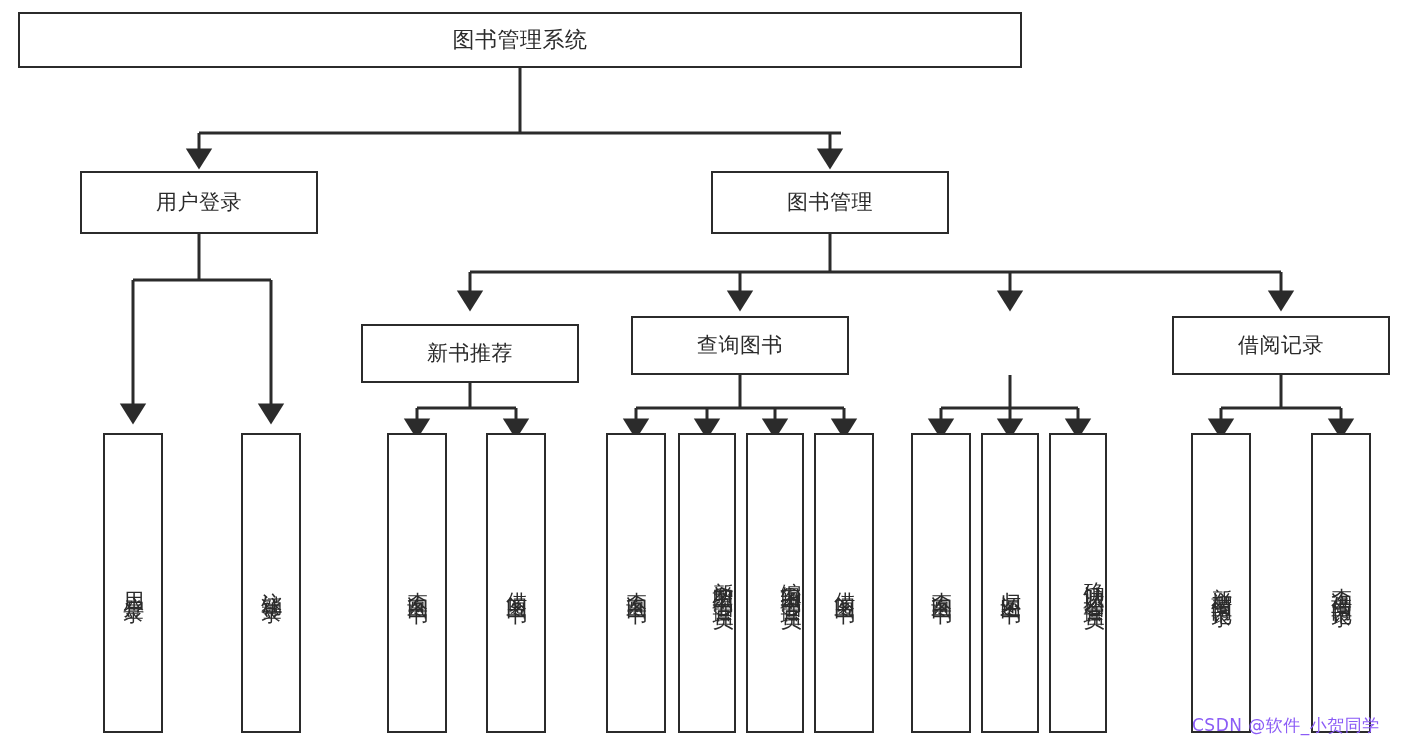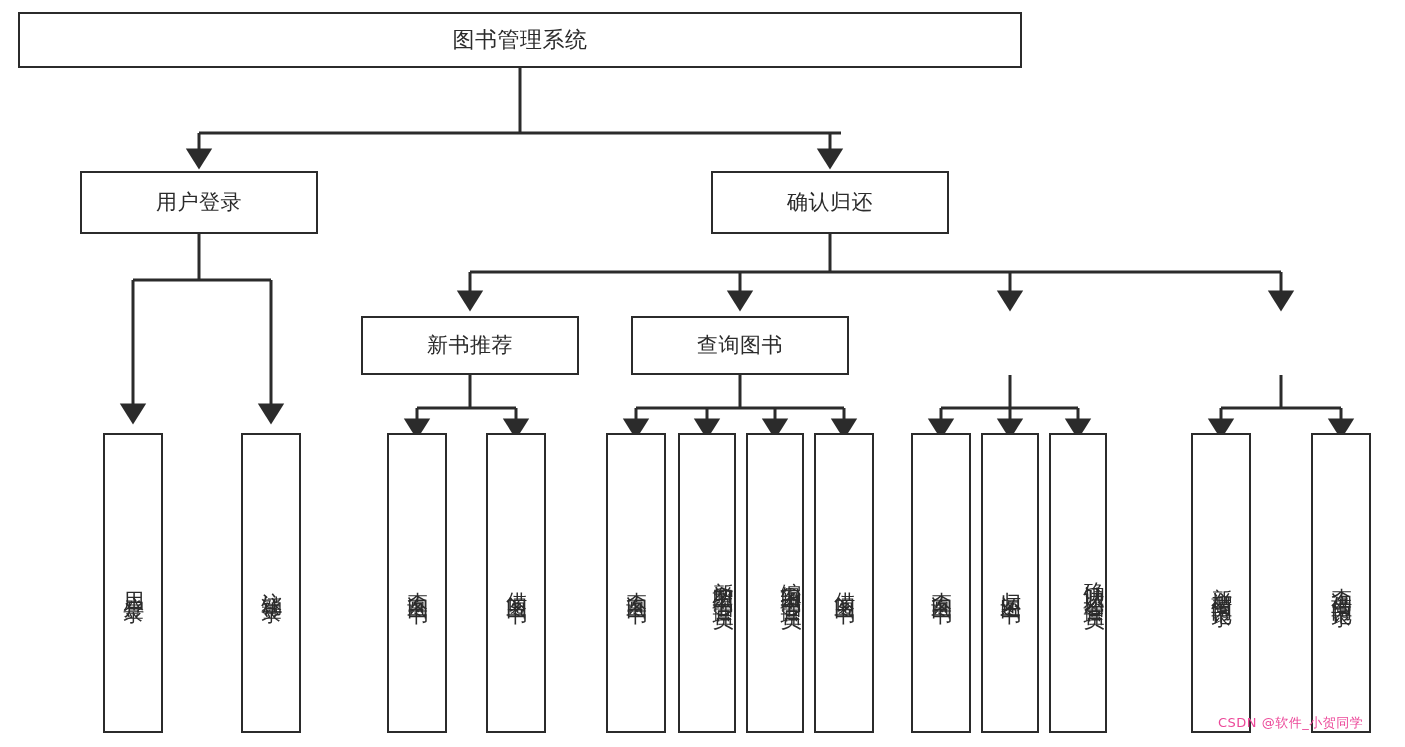--- a/index.html
+++ b/index.html
@@ -57,25 +57,24 @@
   .node.v .vlabel {
     writing-mode: vertical-rl;
     text-orientation: upright;
     display: block;
   }
   .node.v.mid {
     align-items: center;
   }
   .watermark {
     position: absolute;
-    font-size: 13px;
-    color: #ec4899;
+    font-size: 17px;
+    color: #8b5cf6;
     white-space: nowrap;
     letter-spacing: 0.5px;
-    padding-left: 26px;
   }
 </style>
 </head>
 <body>
 
 <div id="canvas">
 
   <svg id="edges" viewBox="0 0 1405 747" xmlns="http://www.w3.org/2000/svg">
     <defs>
       <marker id="arw" markerWidth="10" markerHeight="10" refX="3.2" refY="5" orient="auto" markerUnits="strokeWidth">
@@ -127,28 +126,31 @@
   </svg>
 
   <div class="node h root" style="left:18px; top:12px; width:1004px; height:56px;">
     <span>图书管理系统</span>
   </div>
 
   <div class="node h" style="left:80px; top:171px; width:238px; height:63px;">
     <span>用户登录</span>
   </div>
   <div class="node h" style="left:711px; top:171px; width:238px; height:63px;">
-    <span>确认归还</span>
+    <span>图书管理</span>
   </div>
 
-  <div class="node h" style="left:361px; top:316px; width:218px; height:59px;">
+  <div class="node h" style="left:361px; top:324px; width:218px; height:59px;">
     <span>新书推荐</span>
   </div>
   <div class="node h" style="left:631px; top:316px; width:218px; height:59px;">
     <span>查询图书</span>
+  </div>
+  <div class="node h" style="left:1172px; top:316px; width:218px; height:59px;">
+    <span>借阅记录</span>
   </div>
 
   <div class="node v mid" style="left:103px; top:433px; width:60px; height:300px;">
     <span class="vlabel">用户登录</span>
   </div>
   <div class="node v mid" style="left:241px; top:433px; width:60px; height:300px;">
     <span class="vlabel">注销登录</span>
   </div>
 
   <div class="node v mid" style="left:387px; top:433px; width:60px; height:300px;">

